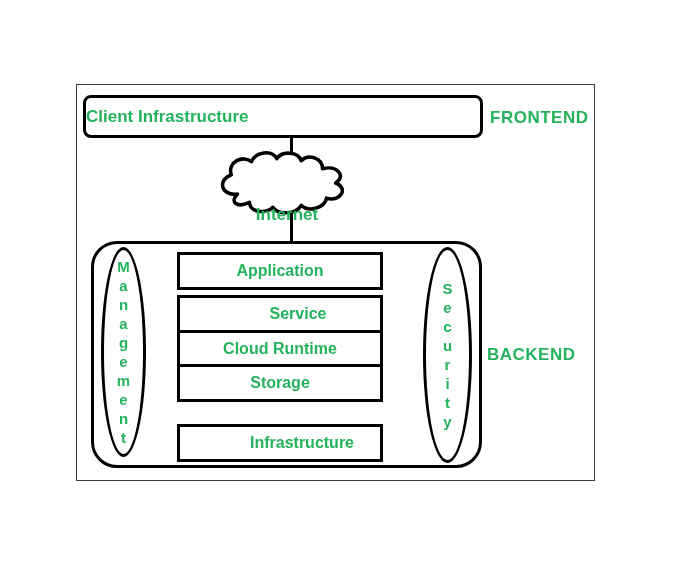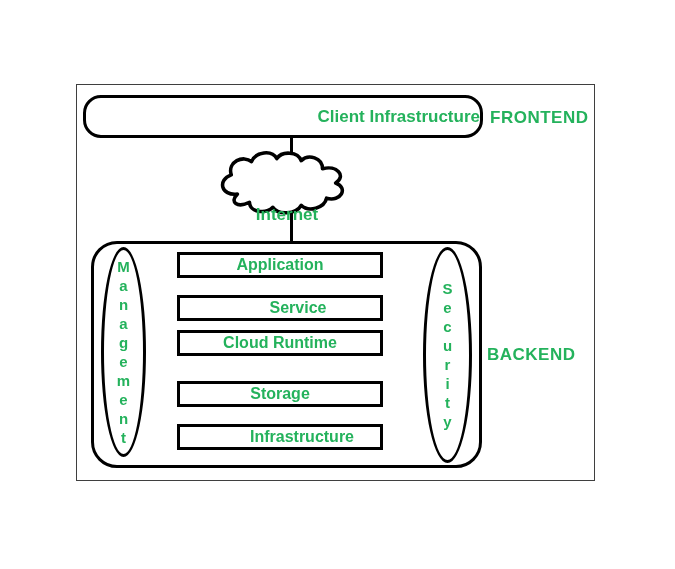--- a/index.html
+++ b/index.html
@@ -4,22 +4,22 @@
 <style>
   :root { --green:#24b25c; --stroke:#000000; --frame:#3f3f3f; --bg:#ffffff; }
   * { margin:0; padding:0; box-sizing:border-box; }
   body { background:var(--bg); font-family:"Liberation Sans", sans-serif; }
   .canvas { position:relative; width:675px; height:569px; background:var(--bg); overflow:hidden; }
 
   .frame { position:absolute; left:76px; top:84px; width:519px; height:397px;
            border:1.5px solid var(--frame); }
 
   .pill { position:absolute; left:83px; top:95px; width:400px; height:43px;
-          border:3.5px solid var(--stroke); border-radius:18px;
-          display:flex; align-items:center; justify-content:flex-end; background:var(--bg); }
+          border:3.5px solid var(--stroke); border-radius:8px;
+          display:flex; align-items:center; justify-content:flex-start; background:var(--bg); }
 
   .green-text { color:var(--green); font-weight:bold; }
   .t17 { font-size:17px; }
   .t16 { font-size:16px; }
 
   .section-label { position:absolute; color:var(--green); font-weight:bold; font-size:17px;
                    letter-spacing:0.5px; white-space:nowrap; }
   .frontend-label { left:490px; top:108px; }
   .backend-label  { left:487px; top:345px; }
 
@@ -36,25 +36,25 @@
 
   .ellipse { position:absolute; border:3px solid var(--stroke); border-radius:50%;
              display:flex; align-items:center; justify-content:center; background:var(--bg); }
   .management-ellipse { left:101px; top:247px; width:45px; height:210px; }
   .security-ellipse   { left:423px; top:247px; width:49px; height:216px; }
 
   .vletters { display:flex; flex-direction:column; align-items:center; }
   .vletters span { display:block; line-height:19px; font-size:15px; font-weight:bold;
                    color:var(--green); }
 
-  .layer-box { position:absolute; left:177px; width:206px; height:26px;
+  .layer-box { position:absolute; left:177px; width:206px; height:38px;
                border:3px solid var(--stroke); background:var(--bg);
                display:flex; align-items:center; justify-content:center; }
   .lb1 { top:252px; } .lb2 { top:295px;padding-left:36px; } .lb3 { top:330px; }
-  .lb4 { top:381px; } .lb5 { top:424px;padding-left:44px; }
+  .lb4 { top:364px; } .lb5 { top:424px;padding-left:44px; }
 </style>
 </head>
 <body>
 
 <div class="canvas">
 
   <div class="frame"></div>
 
   <div class="pill">
     <span class="green-text t17">Client Infrastructure</span>

